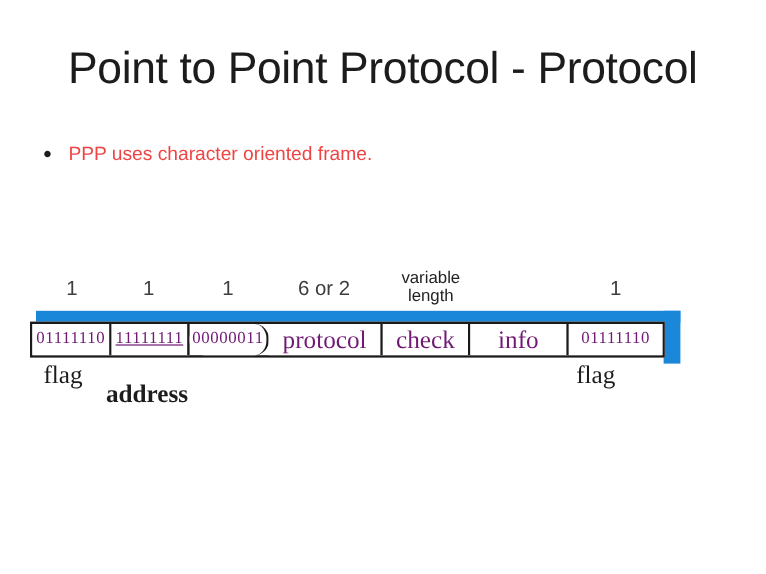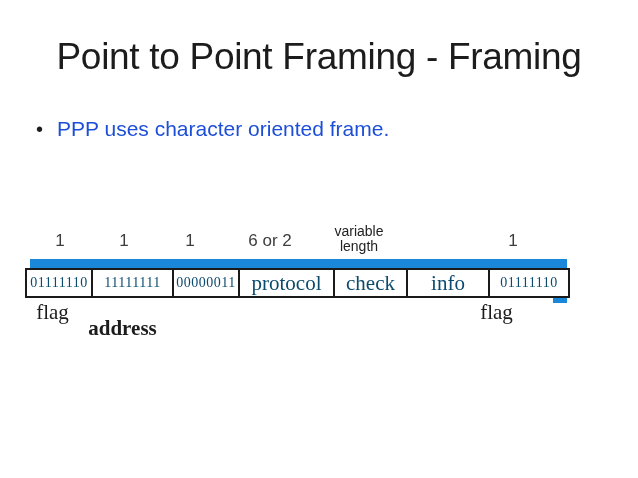--- a/index.html
+++ b/index.html
@@ -31,23 +31,23 @@
     display: flex;
     align-items: center;
   }
   .bullet-dot {
     font-size: 20px;
     line-height: 30px;
     margin-right: 14px;
     color: #1d1d1d;
   }
   .bullet-text {
-    font-size: 21px;
+    font-size: 16px;
     line-height: 30px;
-    color: #1d4ed8;
+    color: #ef4444;
   }
   
   .diagram { position:absolute; left:0; top:0; width:638px; height:478px; }
   .size-label {
     position: absolute;
     top: 231px;
     width: 90px;
     text-align: center;
     font-size: 17px;
     color: #3d3d3d;
@@ -90,29 +90,29 @@
     background: #ffffff;
     z-index: 2;
   }
   .cell {
     box-sizing: border-box;
     border-right: 2px solid #1a1a1a;
     display: flex;
     align-items: center;
     justify-content: center;
     font-family: "Liberation Serif", serif;
-    color: #0c4a6e;
+    color: #701a75;
     background: #ffffff;
   }
   .cell:last-child { border-right: none; }
   .cell.bits { font-size: 14px; letter-spacing: 0.5px; }
   .cell.word { font-size: 21px; }
   .c1 { width: 66px; }
-  .c2 { width: 81px; }
-  .c3 { width: 66px; }
+  .c2 { width: 65px; text-decoration: underline; }
+  .c3 { width: 66px; border-radius: 12px; }
   .c4 { width: 95px; }
   .c5 { width: 82px; }
   .c6 { width: 73px; }
   .c7 { width: 78px; }
 
   .field-label {
     position: absolute;
     font-family: "Liberation Serif", serif;
     font-size: 21px;
     color: #1c1c1c;
@@ -122,21 +122,21 @@
   .fl-flag-left  { left: 30px;  top: 300px; width: 45px; }
   .fl-address    { left: 85px;  top: 316px; width: 75px; font-weight: bold; }
   .fl-control    { left: 150px; top: 299px; width: 75px; }
   .fl-flag-right { left: 474px; top: 300px; width: 45px; }
 </style>
 </head>
 <body>
 
 <div class="slide">
 
-  <h1 class="title">Point to Point Framing - Framing</h1>
+  <h1 class="title">Point to Point Protocol - Protocol</h1>
 
   <div class="bullet-row">
     <span class="bullet-dot">•</span>
     <span class="bullet-text">PPP uses character oriented frame.</span>
   </div>
 
   <div class="diagram">
 
     <span class="size-label szl-1">1</span>
     <span class="size-label szl-2">1</span>

